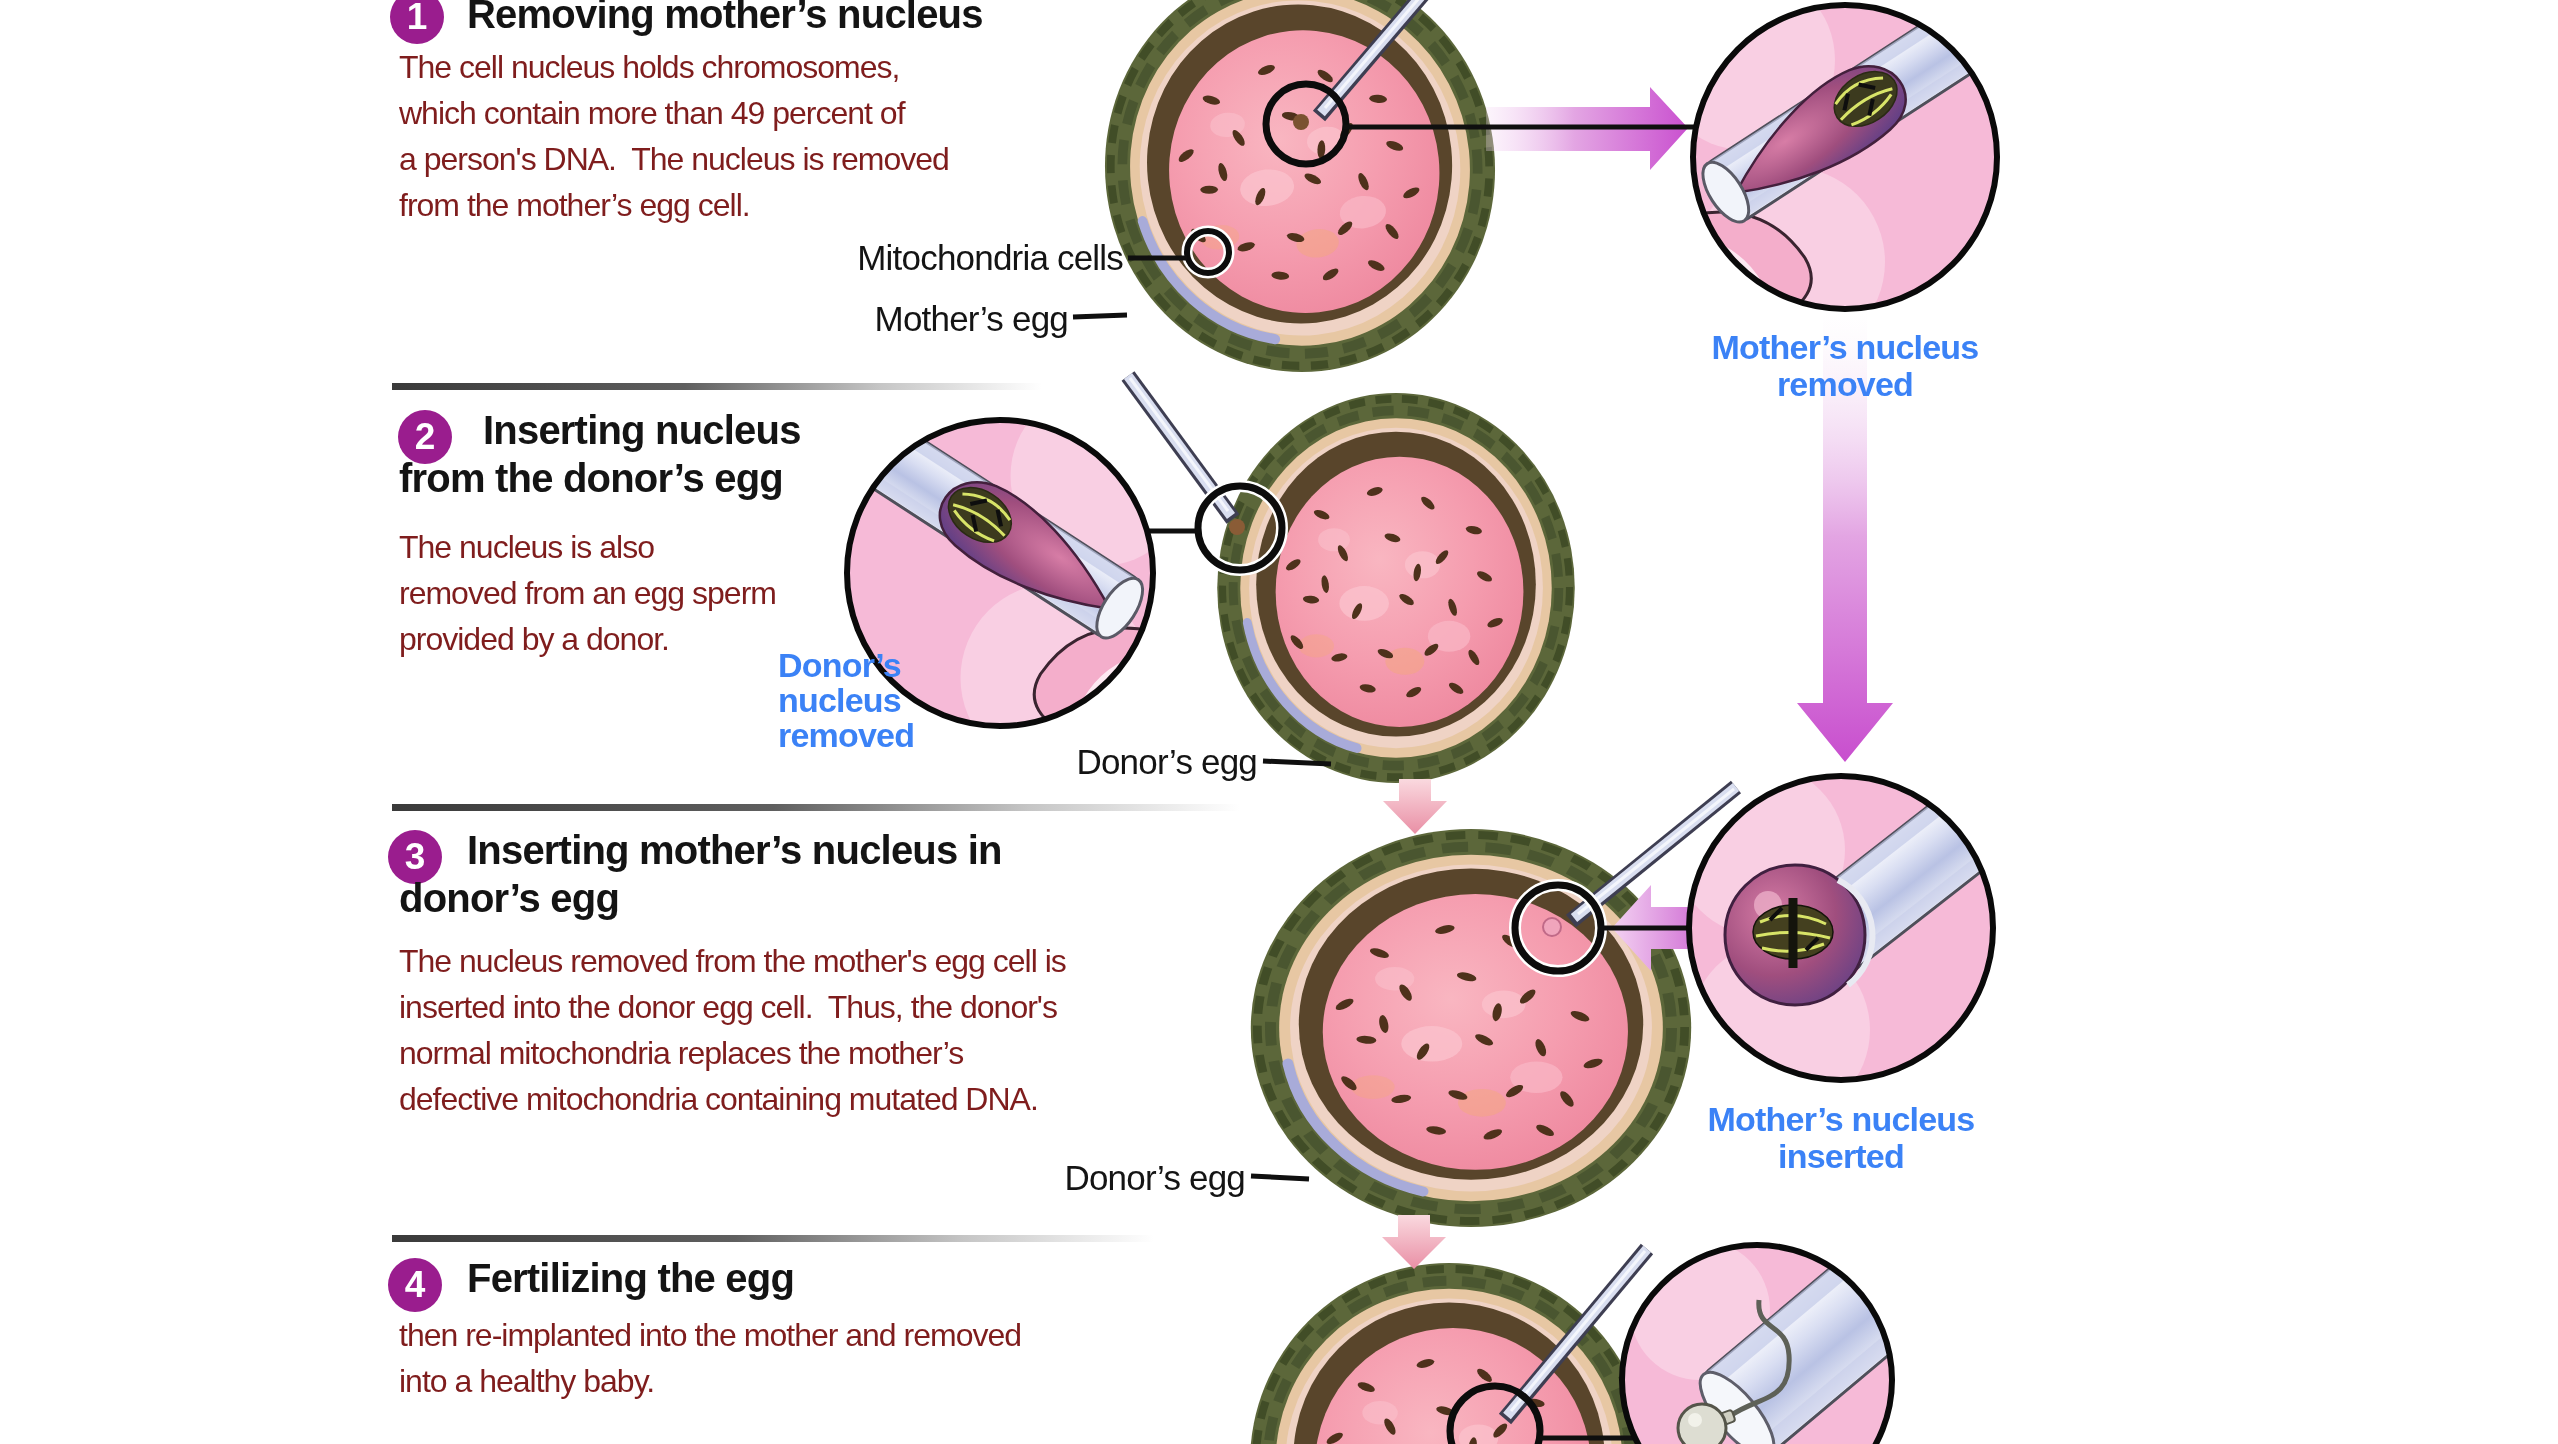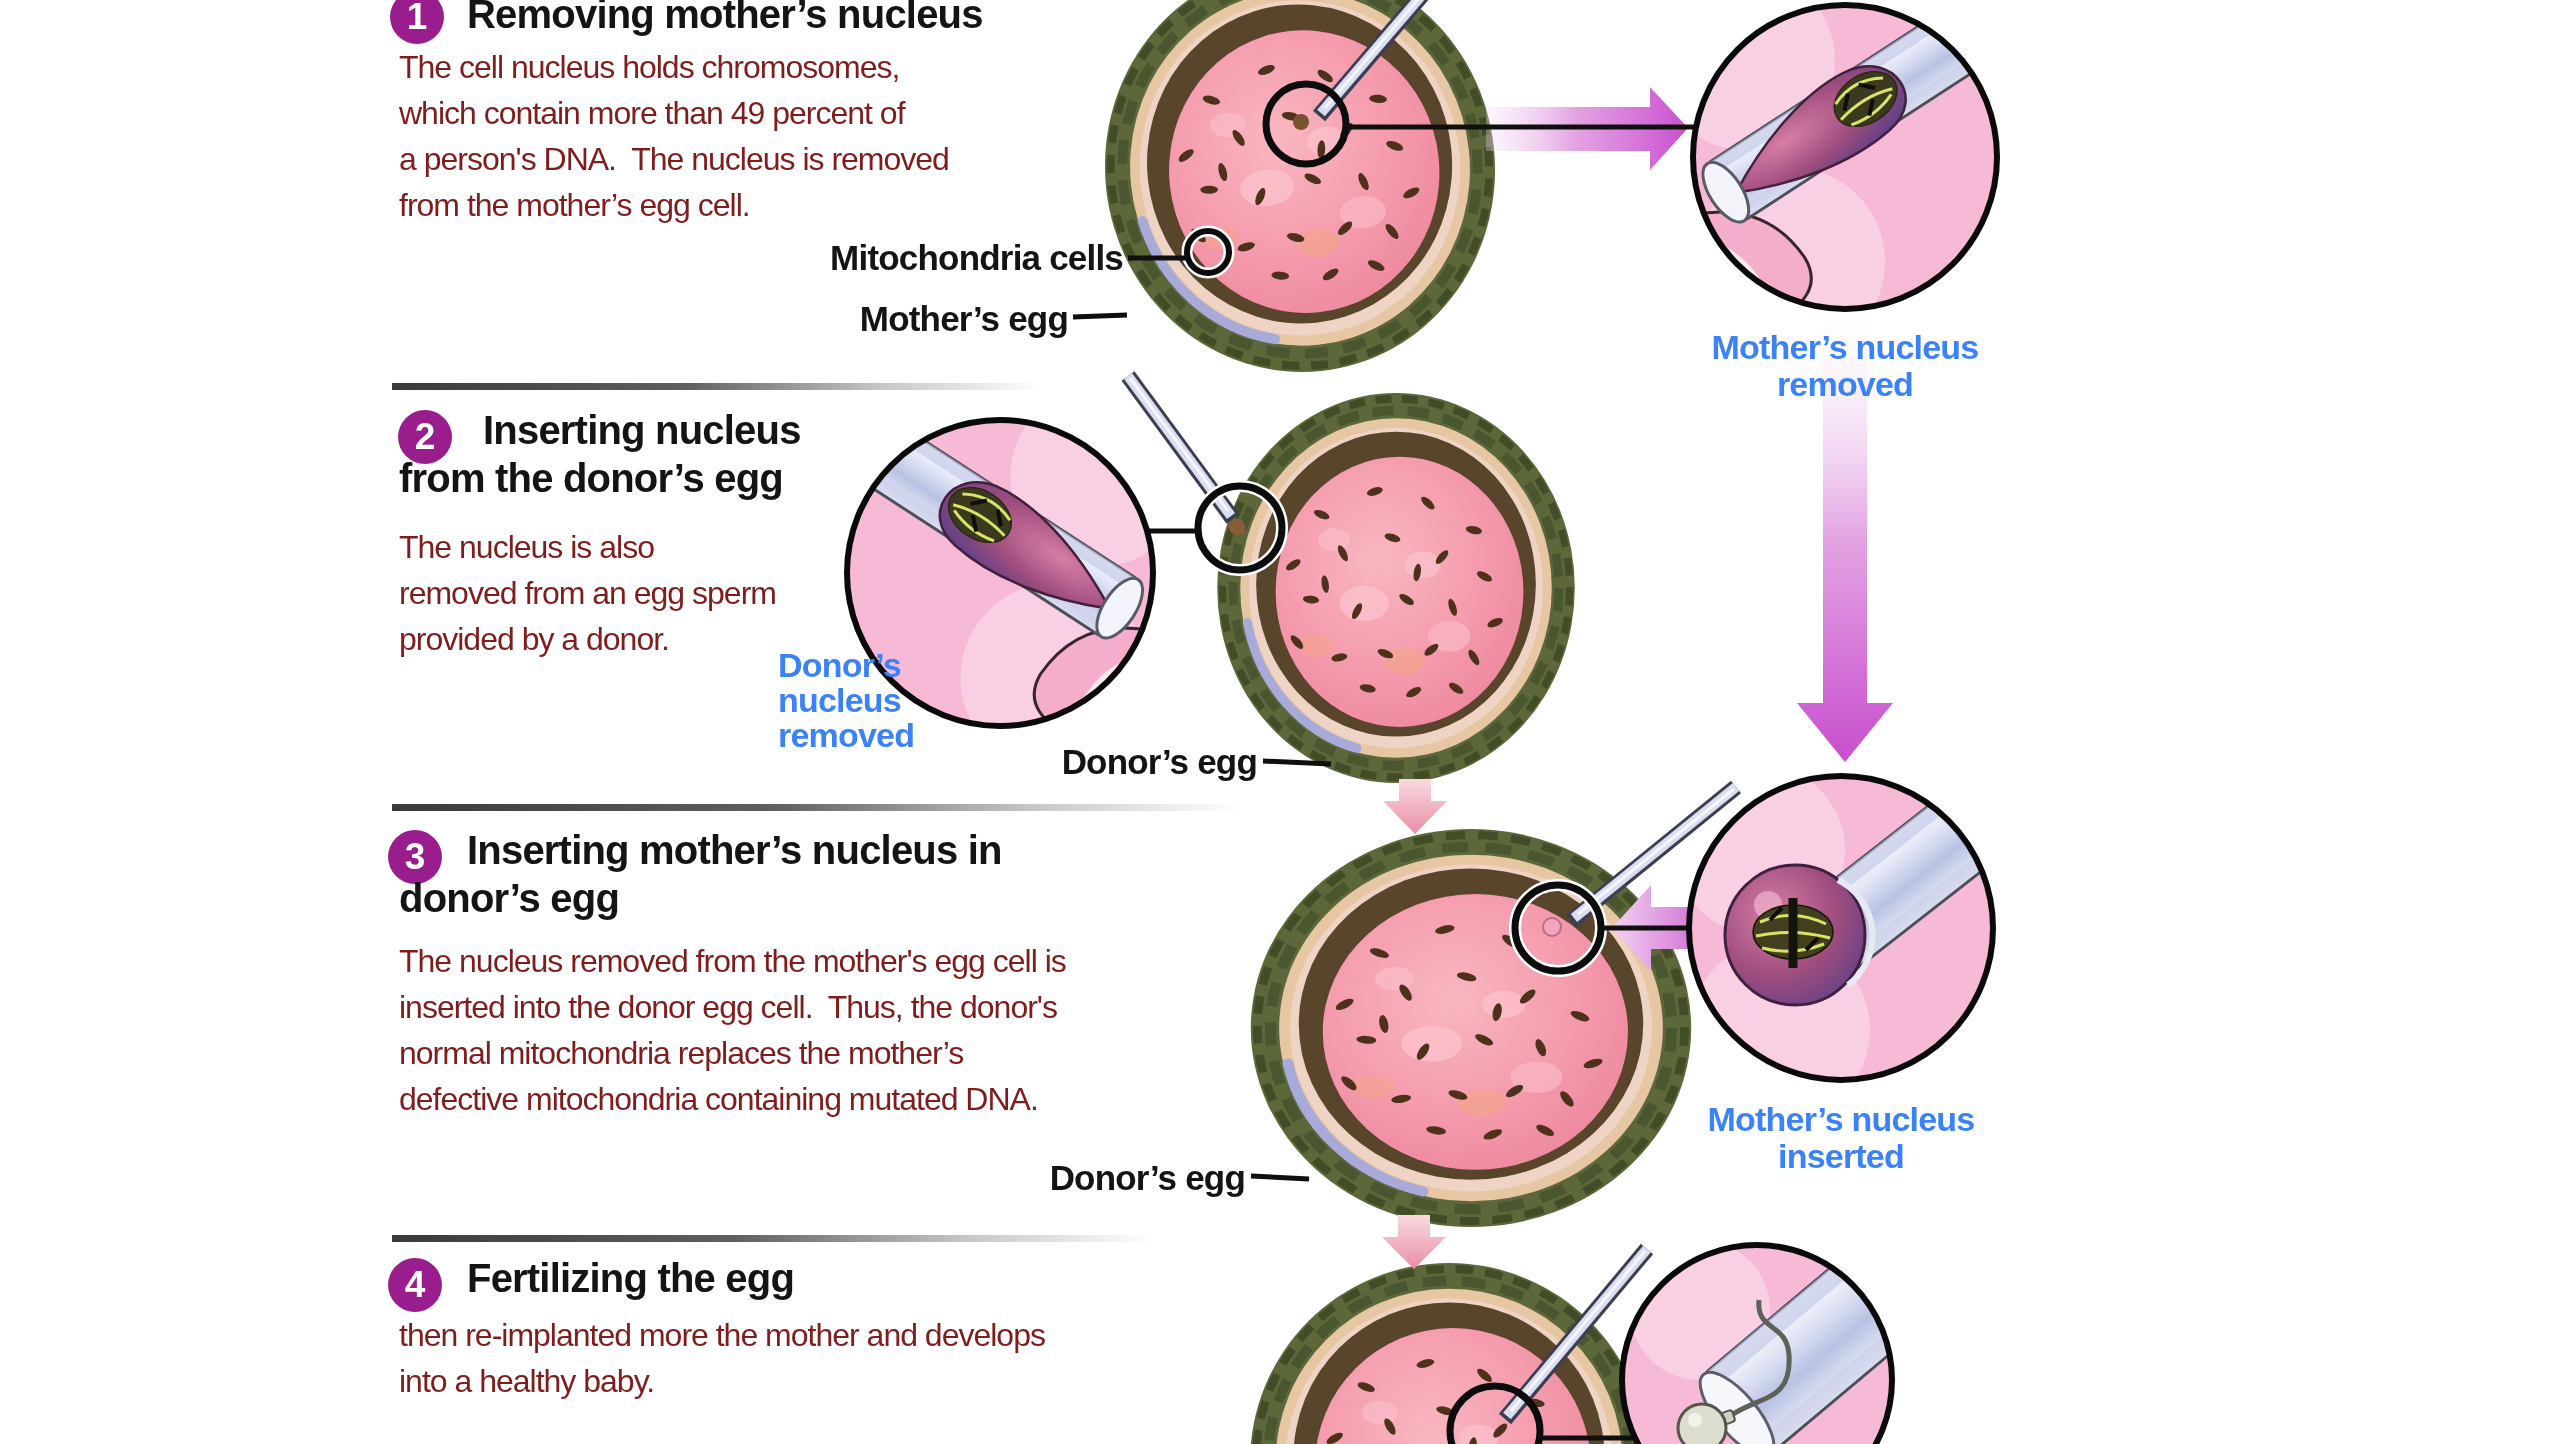--- a/index.html
+++ b/index.html
@@ -4,21 +4,21 @@
 <style>
   html,body{margin:0;padding:0;background:#ffffff;}
   .canvas{position:relative;width:2558px;height:1444px;background:#ffffff;overflow:hidden;
           font-family:"Liberation Sans",sans-serif;color:var(--text,#161616);}
   .abs{position:absolute;}
   .badge{width:54px;height:54px;border-radius:50%;background:var(--badge,#9A1D8E);
          color:#fff;font-weight:bold;font-size:37px;display:flex;align-items:center;justify-content:center;}
   .title{font-weight:bold;font-size:40px;letter-spacing:-0.8px;color:#141414;white-space:pre;}
   .body-lines{font-size:32px;letter-spacing:-1px;line-height:46px;color:#7f1d1d;}
   .bline{white-space:pre;}
-  .lbl{font-weight:bold;font-size:35px;letter-spacing:-0.8px;color:#141414;white-space:pre;}
+  .lbl{font-weight:normal;font-size:35px;letter-spacing:-0.8px;color:#141414;white-space:pre;}
   .cap{font-weight:bold;font-size:34px;letter-spacing:-0.8px;line-height:37px;color:#3b82f6;text-align:center;}
   .cap-left{text-align:left;line-height:35px;}
   .divider{height:7px;background:linear-gradient(to right,#3a3a3a 0%,#5f5f5f 45%,rgba(150,150,150,0.55) 75%,rgba(170,170,170,0) 100%);}
   .r{text-align:right;}
   svg{display:block;}
 </style>
 </head>
 <body>
 
 <div class="canvas">
@@ -369,17 +369,17 @@
   </div>
   <div class="abs lbl r" style="left:888px;top:1158px;width:357px">Donor’s egg</div>
   <div class="abs cap" style="left:1666px;top:1101px;width:350px">
     <div>Mother’s nucleus</div>
     <div>inserted</div>
   </div>
 
   <div class="abs badge" style="left:388px;top:1258px">4</div>
   <div class="abs title" style="left:467px;top:1256px">Fertilizing the egg</div>
   <div class="abs body-lines" style="left:399px;top:1312px">
-    <div class="bline">then re-implanted more the mother and develops</div>
+    <div class="bline">then re-implanted into the mother and removed</div>
     <div class="bline">into a healthy baby.</div>
   </div>
 
 </div>
 
 </body></html>

